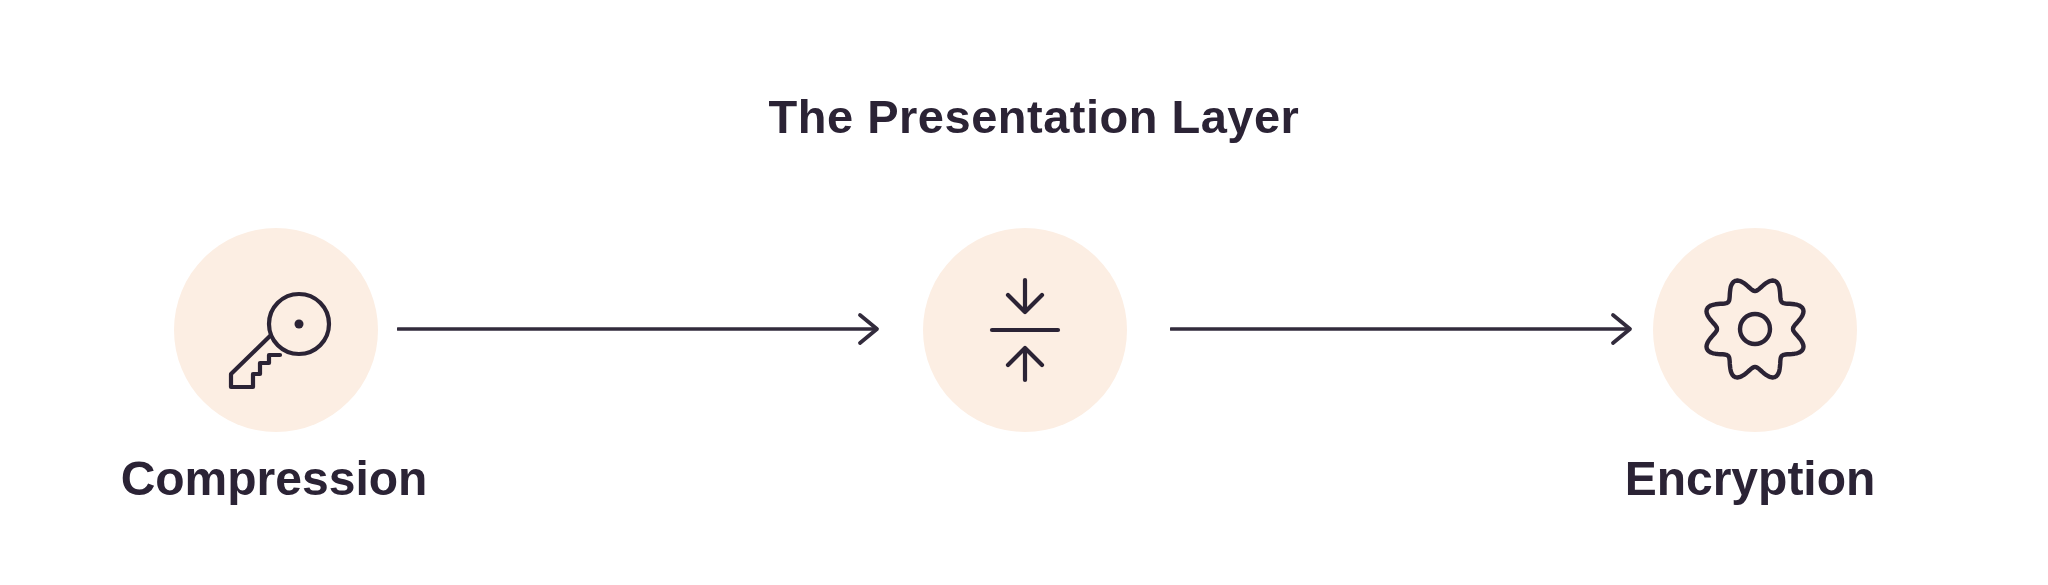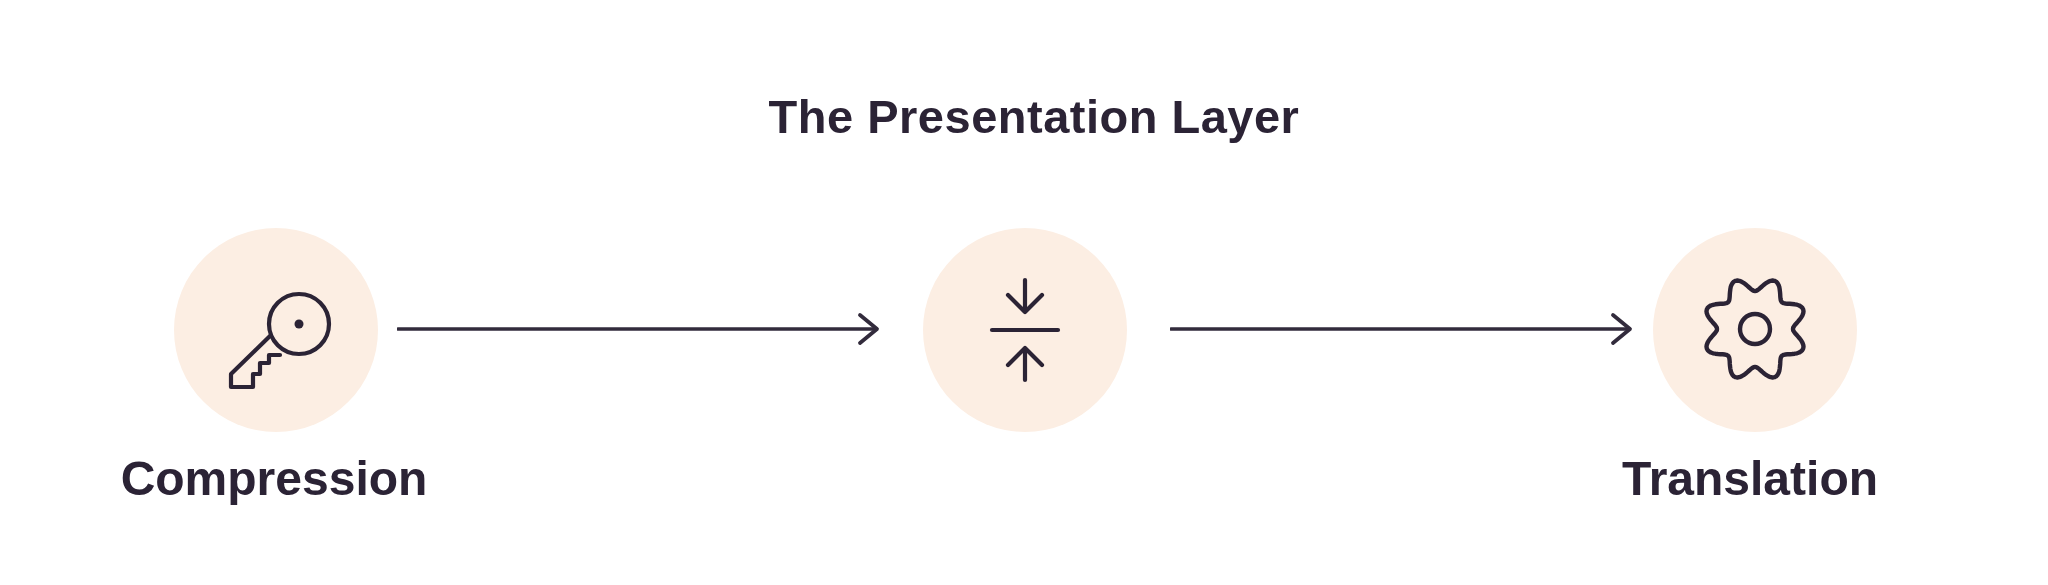--- a/index.html
+++ b/index.html
@@ -106,15 +106,15 @@
     <line class="arrowstroke" stroke-width="3.4" x1="1" y1="20" x2="459" y2="20"></line>
     <polyline class="arrowstroke" stroke-width="3.8" points="443,6 460,20 443,34"></polyline>
   </svg>
 
   <div class="node-circle trans">
     <svg class="node-icon" width="120" height="120" viewBox="0 0 120 120">
       <path class="stroke gear-ring" stroke-width="4.4" d="M98.0 59.0L98.2 60.3L99.0 61.7L100.1 63.2L101.5 64.8L103.1 66.6L104.7 68.5L106.2 70.5L107.4 72.6L108.2 74.7L108.5 76.6L108.2 78.5L107.4 80.1L106.0 81.4L104.2 82.5L102.0 83.3L99.6 83.7L97.1 84.0L94.7 84.2L92.4 84.3L90.4 84.5L88.7 84.8L87.4 85.4L86.4 86.4L85.8 87.7L85.5 89.4L85.3 91.4L85.2 93.7L85.0 96.1L84.7 98.6L84.3 101.0L83.5 103.2L82.4 105.0L81.1 106.4L79.5 107.2L77.6 107.5L75.7 107.2L73.6 106.4L71.5 105.2L69.5 103.7L67.6 102.1L65.8 100.5L64.2 99.1L62.7 98.0L61.3 97.2L60.0 97.0L58.7 97.2L57.3 98.0L55.8 99.1L54.2 100.5L52.4 102.1L50.5 103.7L48.5 105.2L46.4 106.4L44.3 107.2L42.4 107.5L40.5 107.2L38.9 106.4L37.6 105.0L36.5 103.2L35.8 101.0L35.3 98.6L35.0 96.1L34.8 93.7L34.7 91.4L34.5 89.4L34.2 87.7L33.6 86.4L32.6 85.4L31.3 84.8L29.6 84.5L27.6 84.3L25.3 84.2L22.9 84.0L20.4 83.7L18.0 83.3L15.8 82.5L14.0 81.4L12.6 80.1L11.8 78.5L11.5 76.6L11.8 74.7L12.6 72.6L13.8 70.5L15.3 68.5L16.9 66.6L18.5 64.8L19.9 63.2L21.0 61.7L21.8 60.3L22.0 59.0L21.8 57.7L21.0 56.3L19.9 54.8L18.5 53.2L16.9 51.4L15.3 49.5L13.8 47.5L12.6 45.4L11.8 43.3L11.5 41.4L11.8 39.5L12.6 37.9L14.0 36.6L15.8 35.5L18.0 34.8L20.4 34.3L22.9 34.0L25.3 33.8L27.6 33.7L29.6 33.5L31.3 33.2L32.6 32.6L33.6 31.6L34.2 30.3L34.5 28.6L34.7 26.6L34.8 24.3L35.0 21.9L35.3 19.4L35.7 17.0L36.5 14.8L37.6 13.0L38.9 11.6L40.5 10.8L42.4 10.5L44.3 10.8L46.4 11.6L48.5 12.8L50.5 14.3L52.4 15.9L54.2 17.5L55.8 18.9L57.3 20.0L58.7 20.8L60.0 21.0L61.3 20.8L62.7 20.0L64.2 18.9L65.8 17.5L67.6 15.9L69.5 14.3L71.5 12.8L73.6 11.6L75.7 10.8L77.6 10.5L79.5 10.8L81.1 11.6L82.4 13.0L83.5 14.8L84.3 17.0L84.7 19.4L85.0 21.9L85.2 24.3L85.3 26.6L85.5 28.6L85.8 30.3L86.4 31.6L87.4 32.6L88.7 33.2L90.4 33.5L92.4 33.7L94.7 33.8L97.1 34.0L99.6 34.3L102.0 34.7L104.2 35.5L106.0 36.6L107.4 37.9L108.2 39.5L108.5 41.4L108.2 43.3L107.4 45.4L106.2 47.5L104.7 49.5L103.1 51.4L101.5 53.2L100.1 54.8L99.0 56.3L98.2 57.7L98.0 59.0Z"></path>
       <circle class="stroke" cx="60" cy="59" r="15" stroke-width="4.4"></circle>
     </svg>
   </div>
-  <div class="node-label trans">Translation</div>
+  <div class="node-label trans">Encryption</div>
 
 </div>
 
 </body></html>

